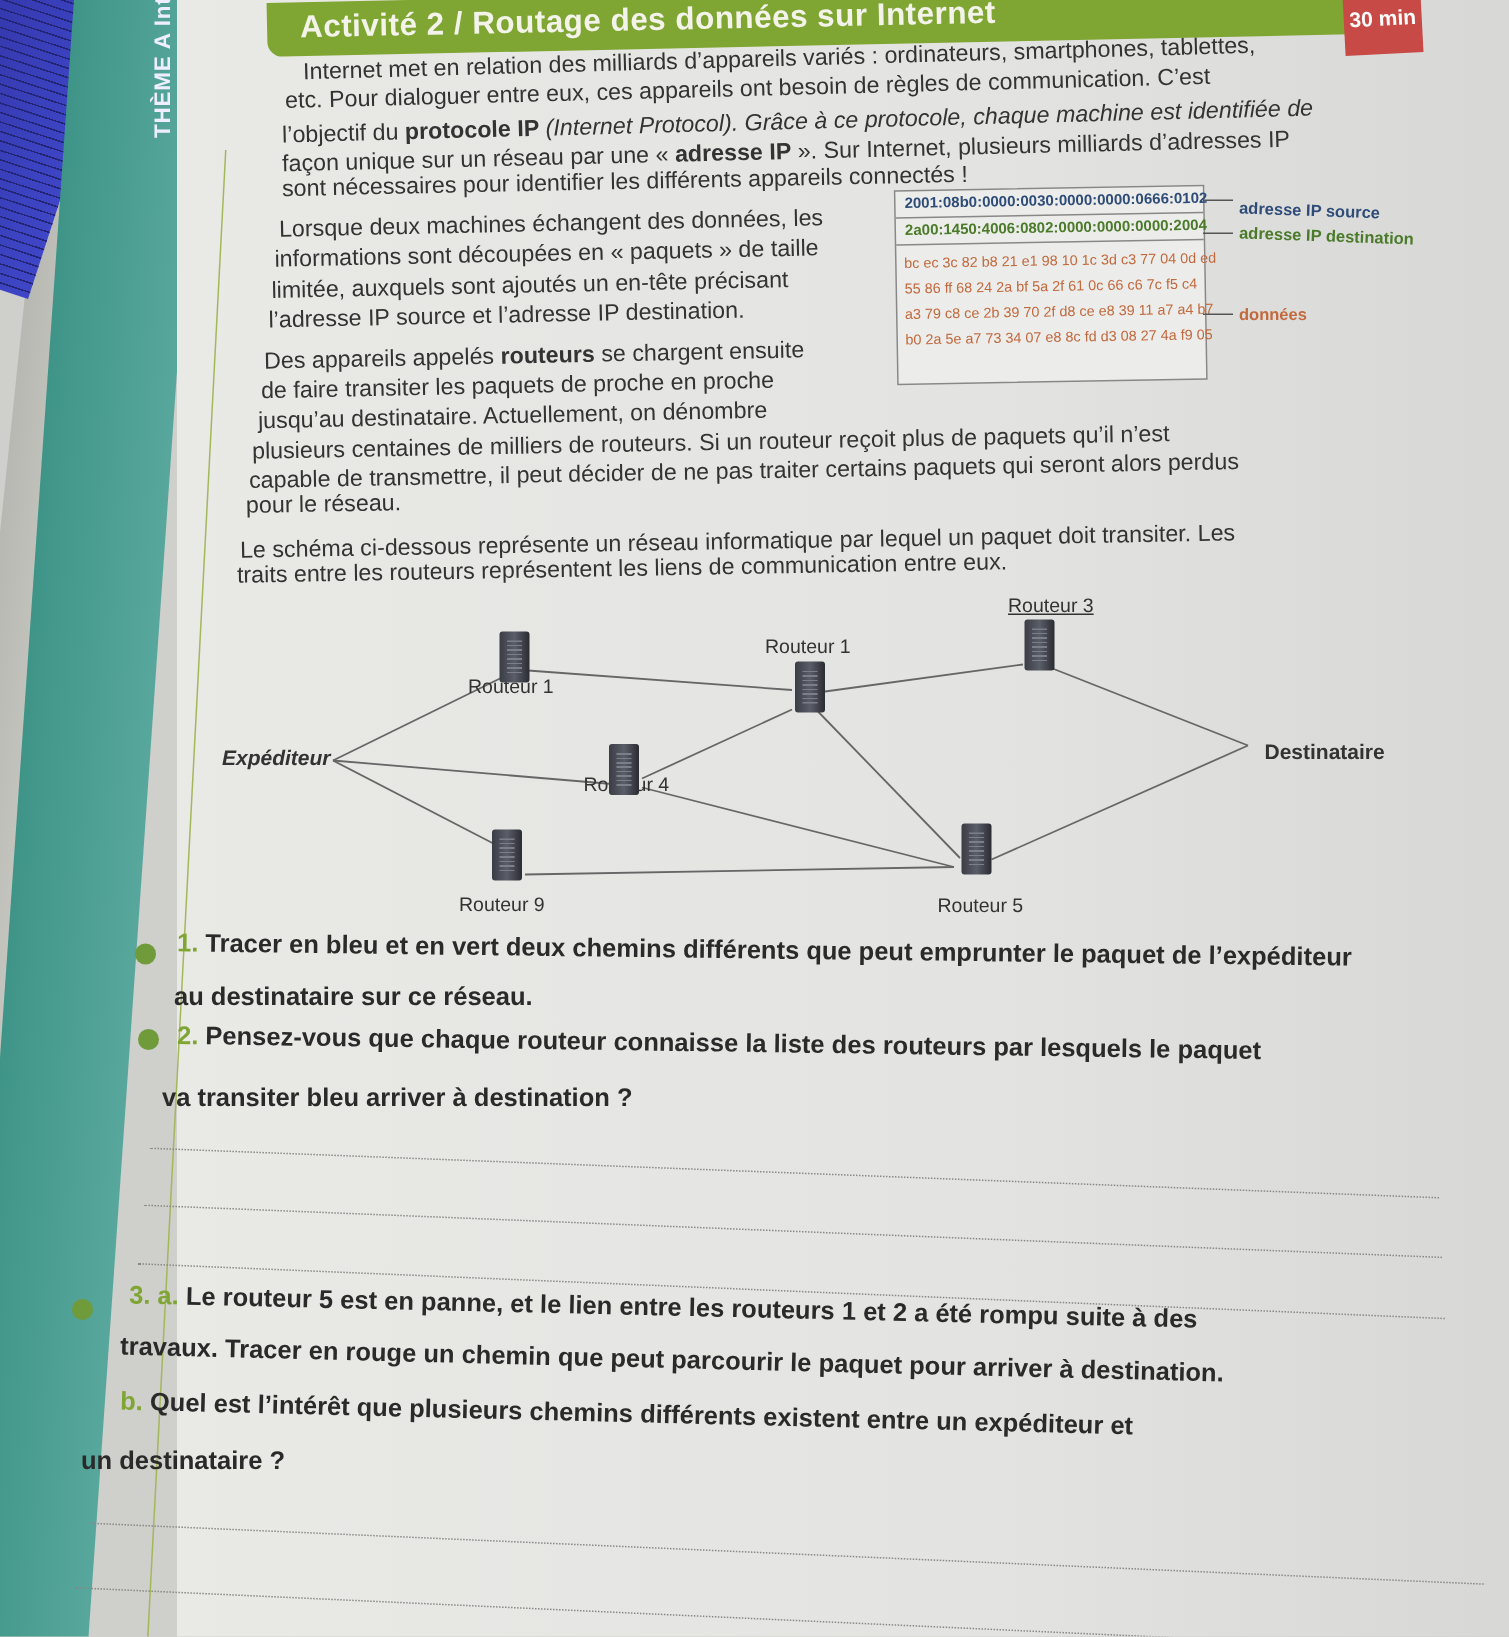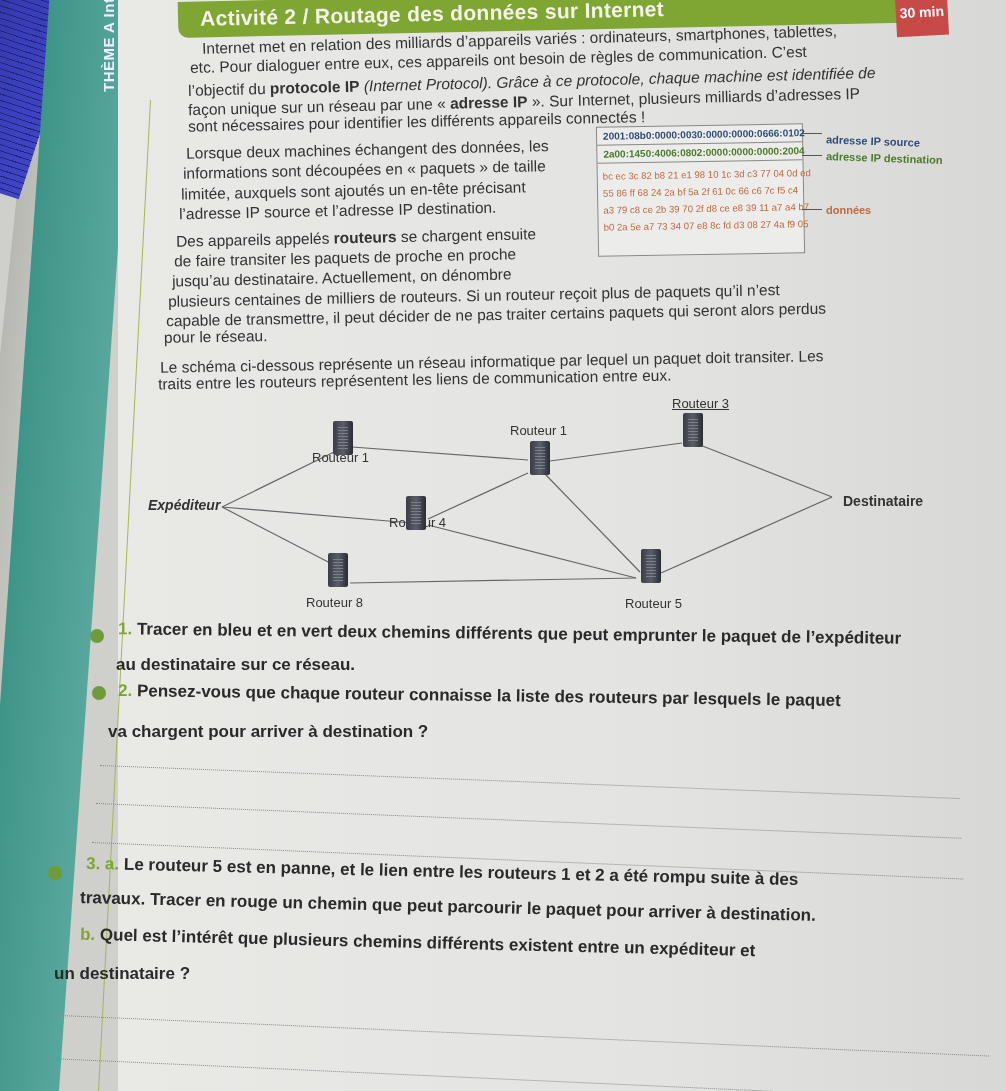--- a/index.html
+++ b/index.html
@@ -127,38 +127,38 @@
 <div class="node-label" style="left:672px;top:396px;text-decoration:underline;">Routeur 3</div>
 <div class="router" style="left:683px;top:413px;"></div>
 
 <div class="node-label" style="left:389px;top:476px;margin-top:39px;">Routeur 4</div>
 <div class="router" style="left:406px;top:496px;"></div>
 
 <div class="router" style="left:641px;top:549px;"></div>
 <div class="node-label" style="left:625px;top:596px;text-align:center;">Routeur 5</div>
 
 <div class="router" style="left:328px;top:553px;"></div>
-<div class="node-label" style="left:306px;top:595px;">Routeur 8</div>
+<div class="node-label" style="left:306px;top:595px;">Routeur 9</div>
 
 <div class="node-label bold" style="left:148px;top:497px;font-style:italic;">Expéditeur</div>
 <div class="node-label bold" style="left:843px;top:493px;">Destinataire</div>
 
 <div class="bullet" style="left:90px;top:629px;"></div>
 <div class="q" style="left:118px;top:622px;transform:rotate(0.7deg);">
   <span class="qnum">1.</span>
   <span>Tracer en bleu et en vert deux chemins différents que peut emprunter le paquet de l’expéditeur</span>
 </div>
 <div class="q" style="left:116px;top:653px;">au destinataire sur ce réseau.</div>
 
 <div class="bullet" style="left:92px;top:686px;"></div>
 <div class="q" style="left:118px;top:684px;transform:rotate(0.8deg);">
   <span class="qnum">2.</span>
   <span>Pensez-vous que chaque routeur connaisse la liste des routeurs par lesquels le paquet</span>
 </div>
-<div class="q" style="left:108px;top:720px;">va chargent pour arriver à destination ?</div>
+<div class="q" style="left:108px;top:720px;">va transiter bleu arriver à destination ?</div>
 
 <div class="dots" style="left:100px;top:765px;width:860px;transform:rotate(2.2deg);"></div>
 <div class="dots" style="left:96px;top:803px;width:866px;transform:rotate(2.3deg);"></div>
 <div class="dots" style="left:92px;top:842px;width:872px;transform:rotate(2.4deg);"></div>
 
 <div class="bullet" style="left:48px;top:866px;"></div>
 <div class="q" style="left:86px;top:860px;transform:rotate(1.3deg);">
   <span class="qnum">3. a.</span>
   <span>Le routeur 5 est en panne, et le lien entre les routeurs 1 et 2 a été rompu suite à des</span>
 </div>

